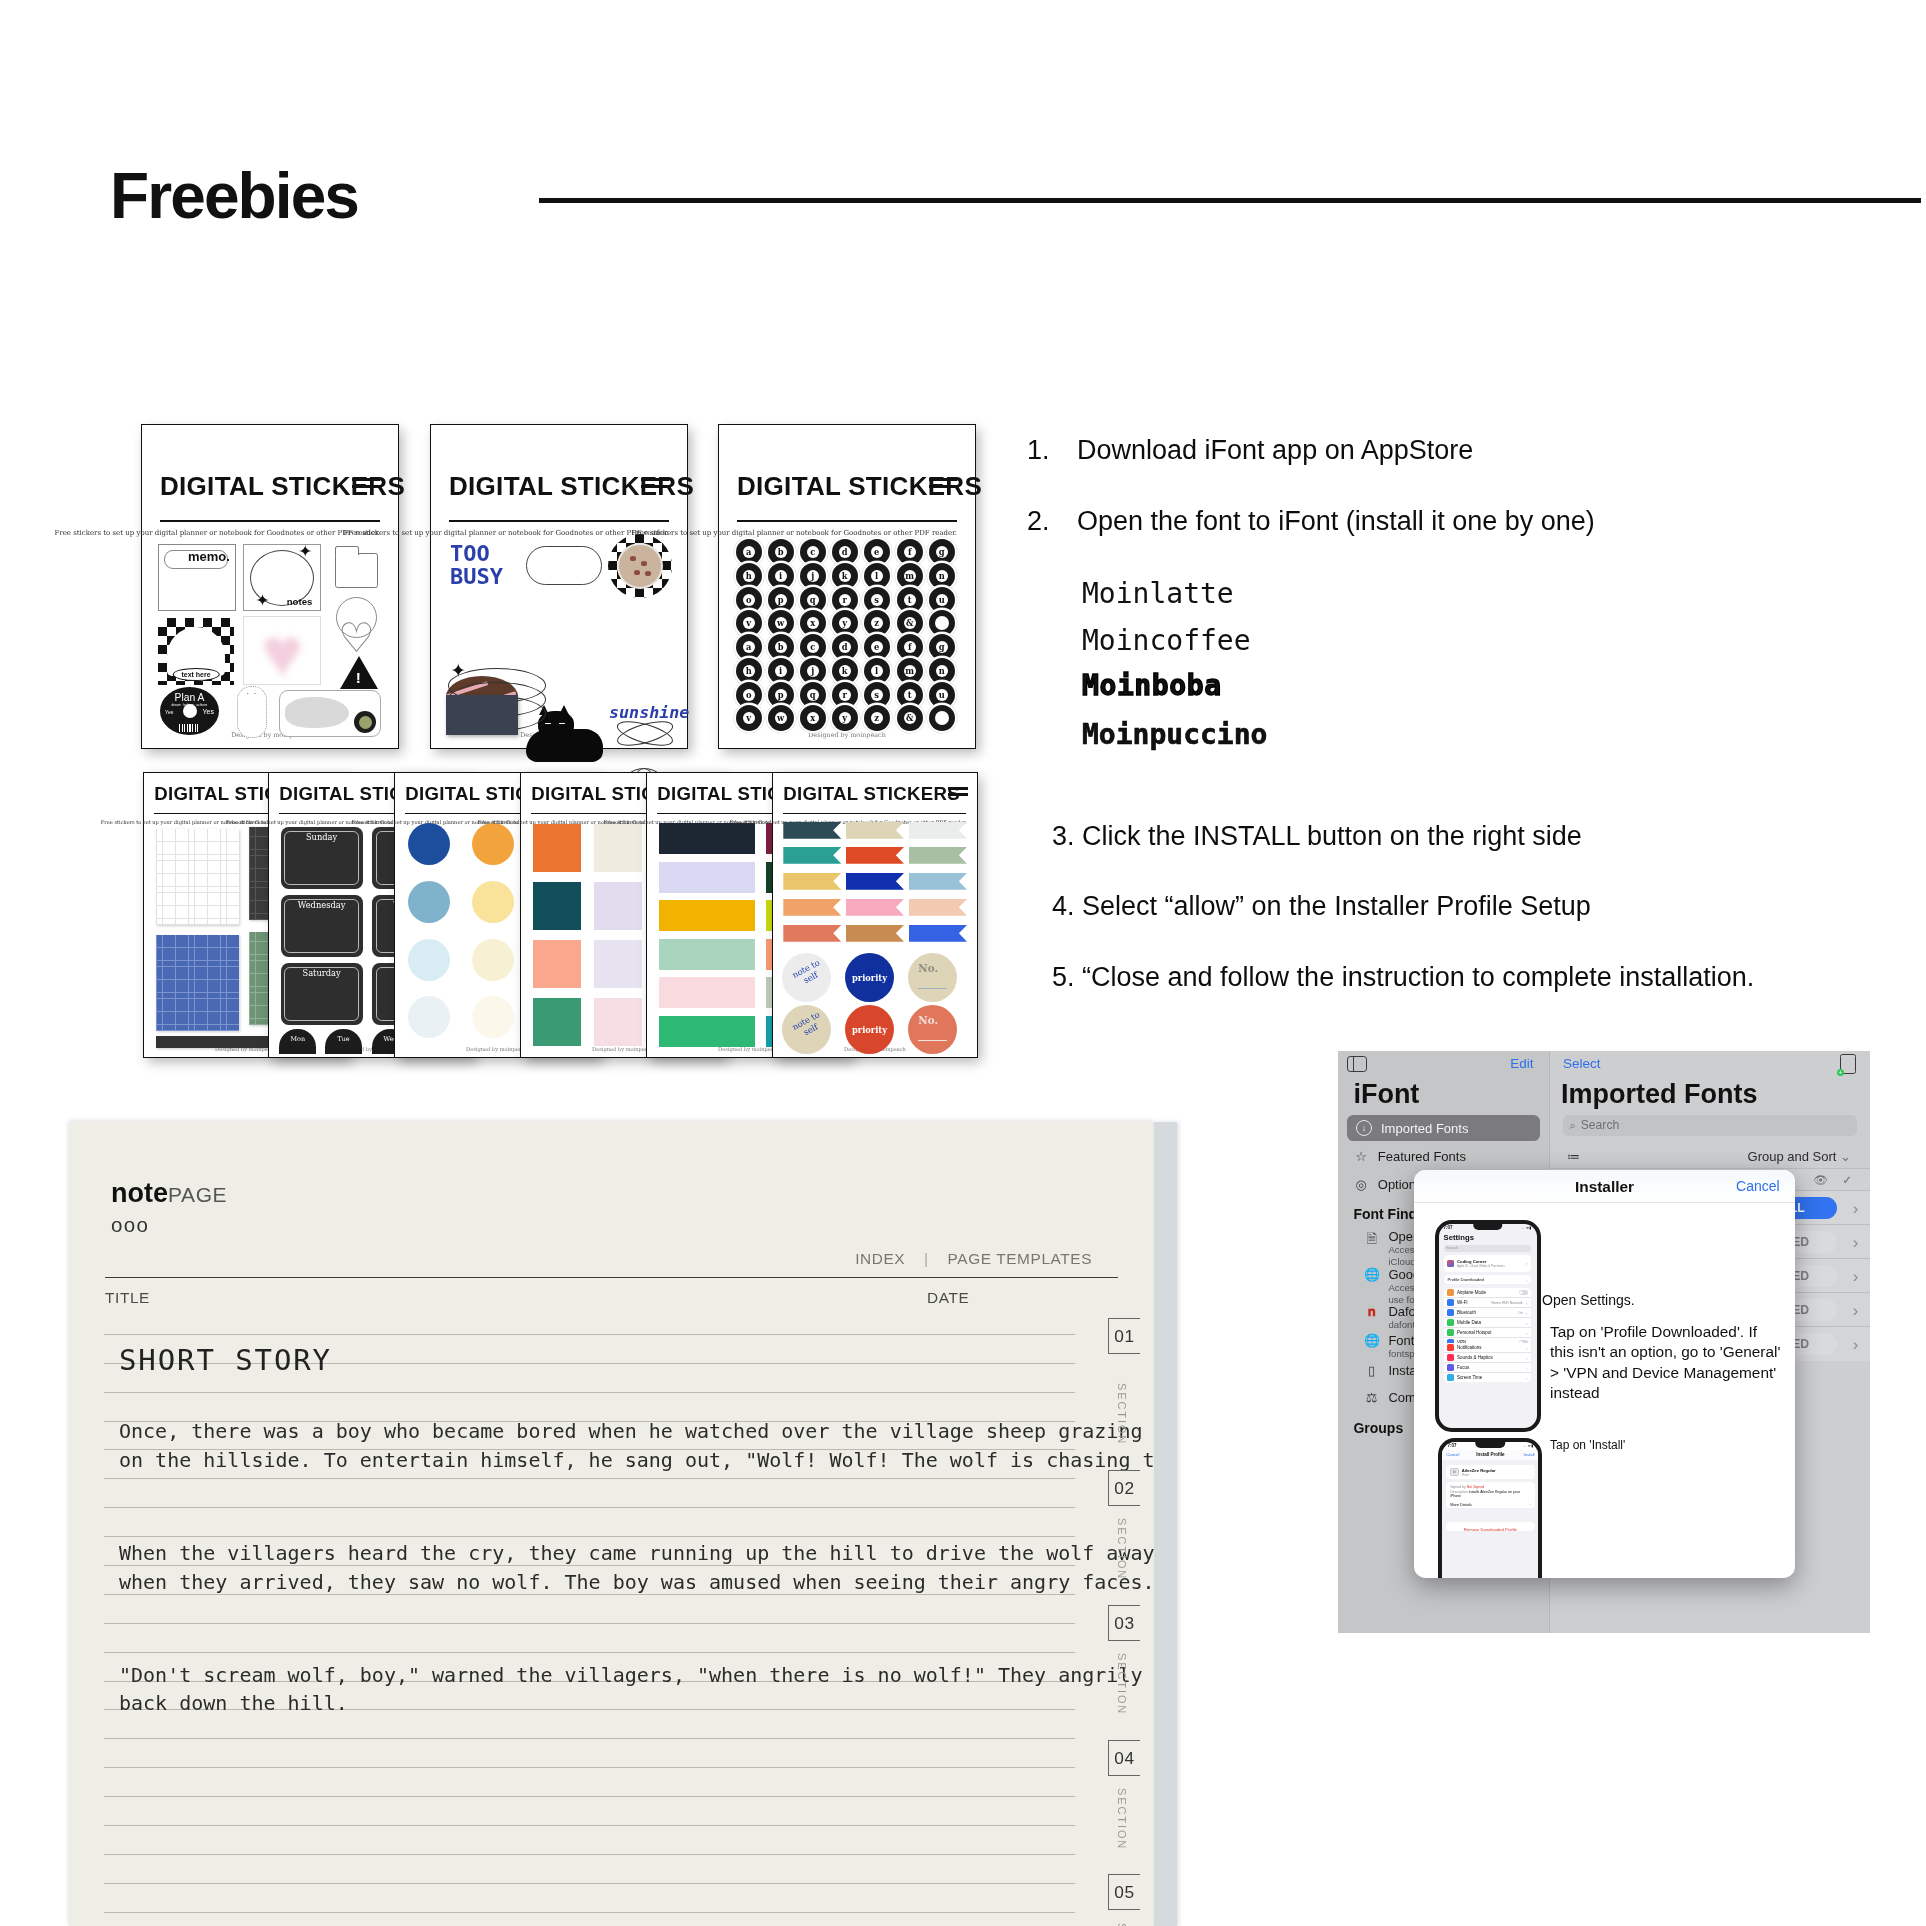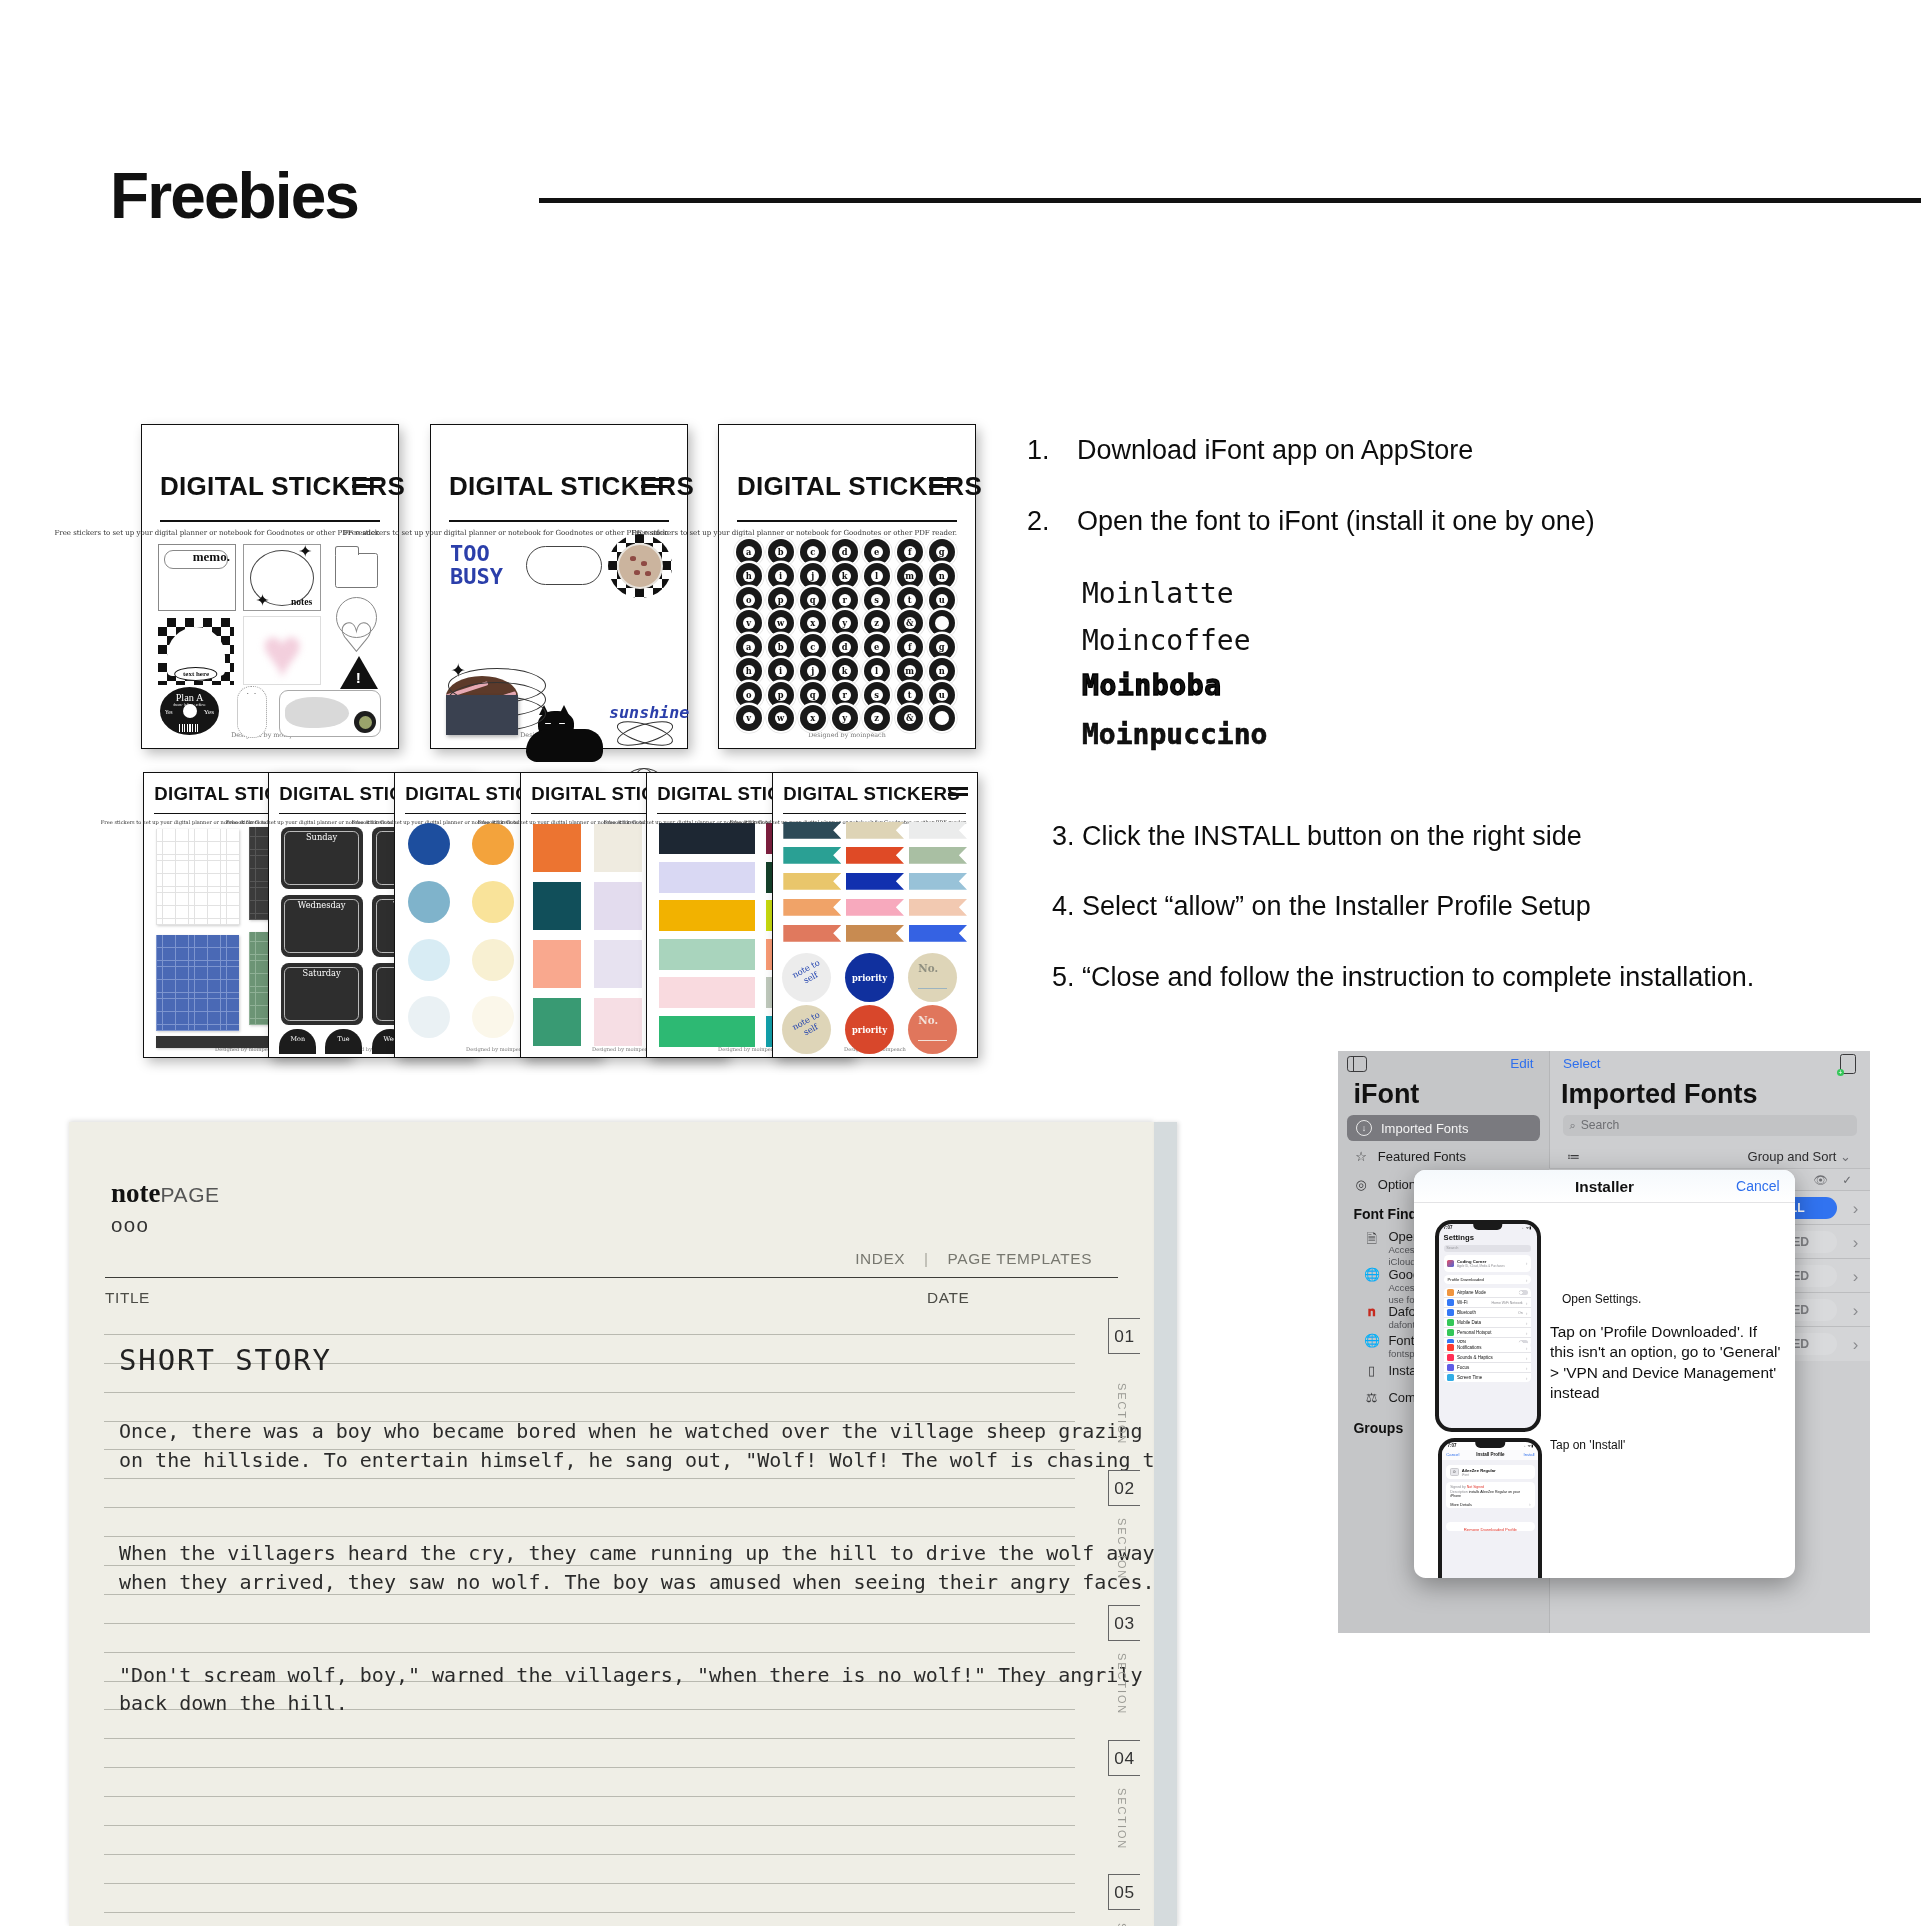--- a/index.html
+++ b/index.html
@@ -1,19 +1,19 @@
 <!DOCTYPE html>
 <html style="font-size:10.3px"><head>
 <meta charset="utf-8">
 <style>
   html,body{margin:0;padding:0;background:#fff}
   #canvas{position:relative;width:1926px;height:1926px;background:#fff;overflow:hidden;
           font-family:"Liberation Sans",sans-serif;color:#111}
   .abs{position:absolute}
-  .serif{font-family:Liberation Serif, serif}
+  .serif{font-family:Liberation Sans, sans-serif}
   .hand{font-family:"DejaVu Sans Mono",monospace}
 
   
   #page-title{left:110px;top:159px;font-size:64px;font-weight:bold;letter-spacing:-1.9px}
   #title-rule{left:539px;top:198px;width:1382px;height:4.5px;background:#111}
   #page-subtitle{left:112px;top:252px;font-size:26px;color:#1c1c1c}
 
   
   .sheet{position:absolute;background:#fff;border:1.9px solid #101010;box-shadow:3.9px 5.1px 11.6px rgba(0,0,0,.28)}
   .sheet .sh-title{position:absolute;font-weight:bold;letter-spacing:0.3px;white-space:nowrap}
@@ -872,21 +872,21 @@
               <span class="plabel">Focus</span>
               <span class="pchev">›</span>
             </div>
             <div class="prow" style="height: 9px;">
               <span class="picon" style="background: rgb(50, 173, 230);"></span>
               <span class="plabel">Screen Time</span>
               <span class="pchev">›</span>
             </div>
           </div>
       </div>
-      <div style="position:absolute;left:148px;top:122px;font-size:12px">Open Settings.</div>
+      <div style="position:absolute;left:128px;top:122px;font-size:14px">Open Settings.</div>
       <div style="position:absolute;left:136px;top:152px;width:232px;font-size:15.4px;line-height:1.32;white-space:normal">Tap on 'Profile Downloaded'. If this isn't an option, go to 'General' &gt; 'VPN and Device Management' instead</div>
       <div class="phone" id="phone2" style="left:24.4px;top:268px;width:96px;height:154px;background:#fff">
         <span class="notch"></span>
         <span class="status">7:07</span>
         <span class="statusr">﹅ᯤ▮</span>
         <div style="position:absolute;left:0;top:7.7px;right:0;height:10.3px;background:#fbfbfd;border-bottom:0.3px solid #e2e2e6">
           <span class="if-blue" style="position:absolute;left:3.9px;top:2.6px;font-size:4.2px">Cancel</span>
           <span style="position:absolute;left:50%;top:2.6px;transform:translateX(-50%);font-size:4.5px;font-weight:bold">Install Profile</span>
           <span class="if-blue" style="position:absolute;right:3.9px;top:2.6px;font-size:4.2px">Install</span>
         </div>

